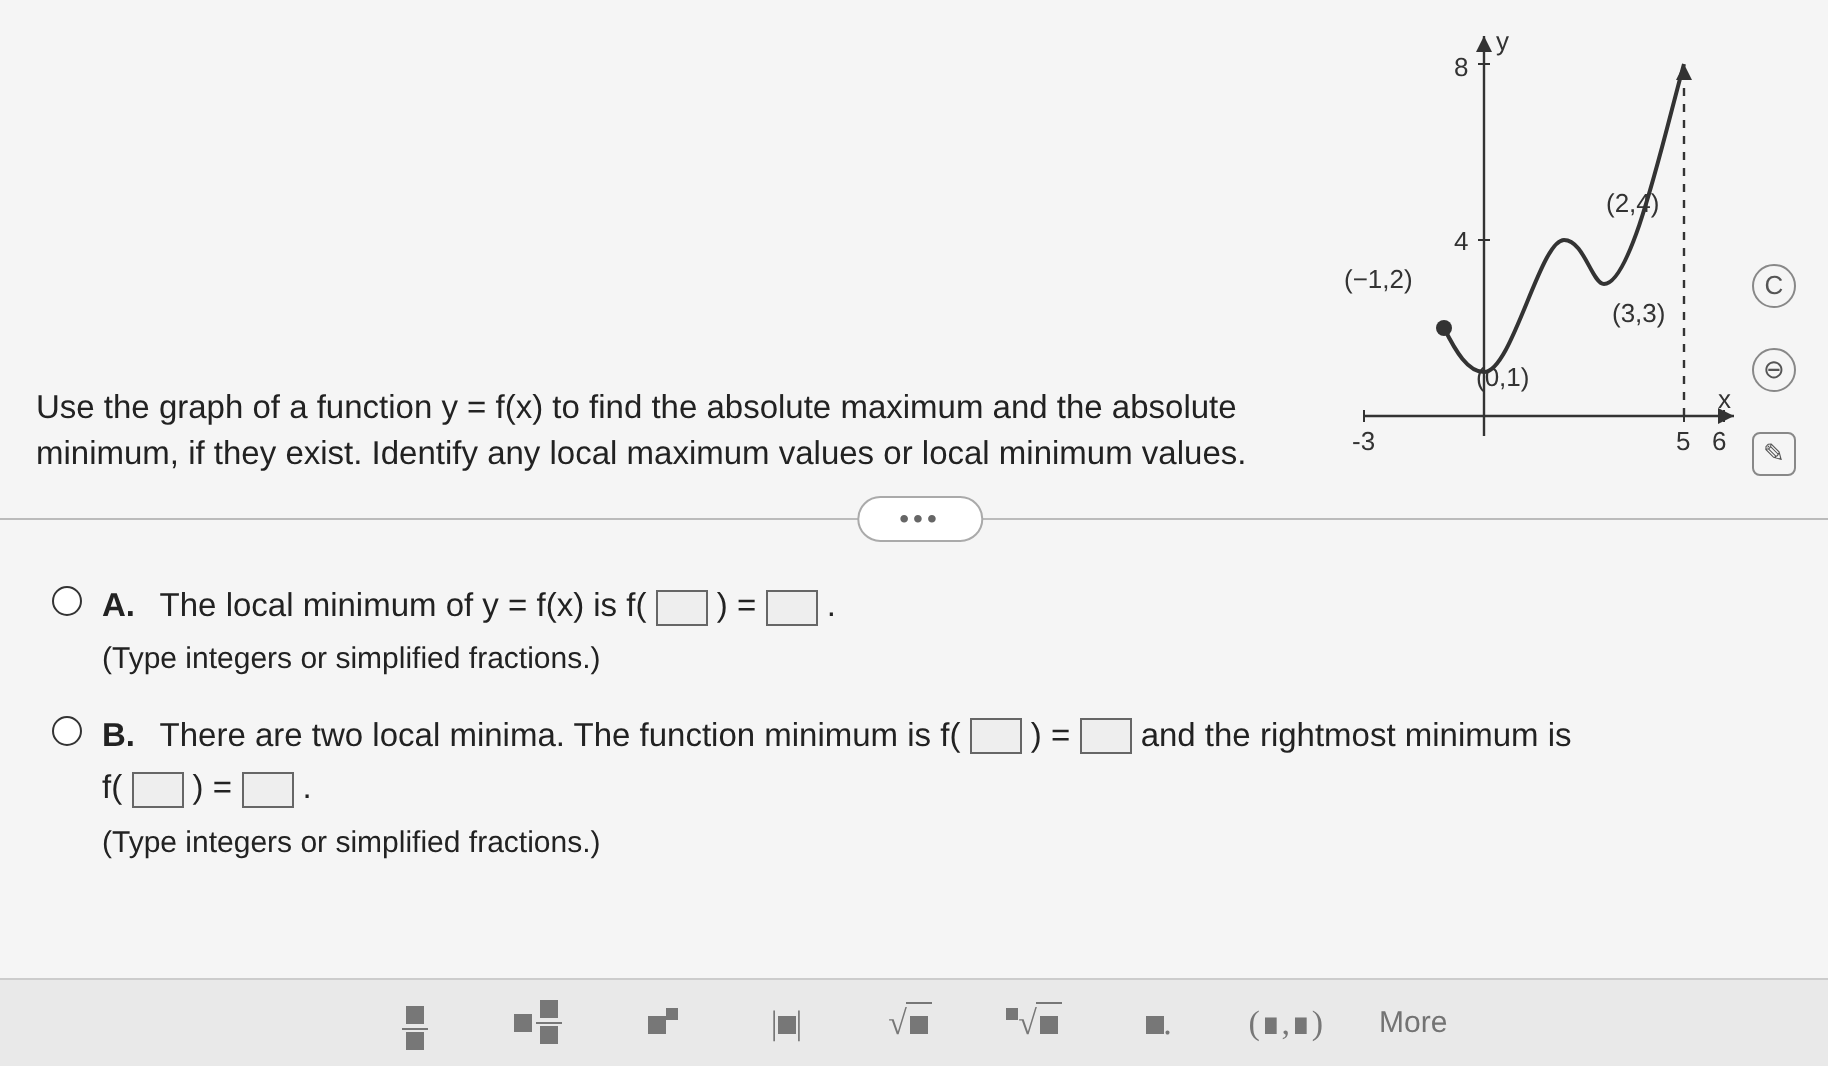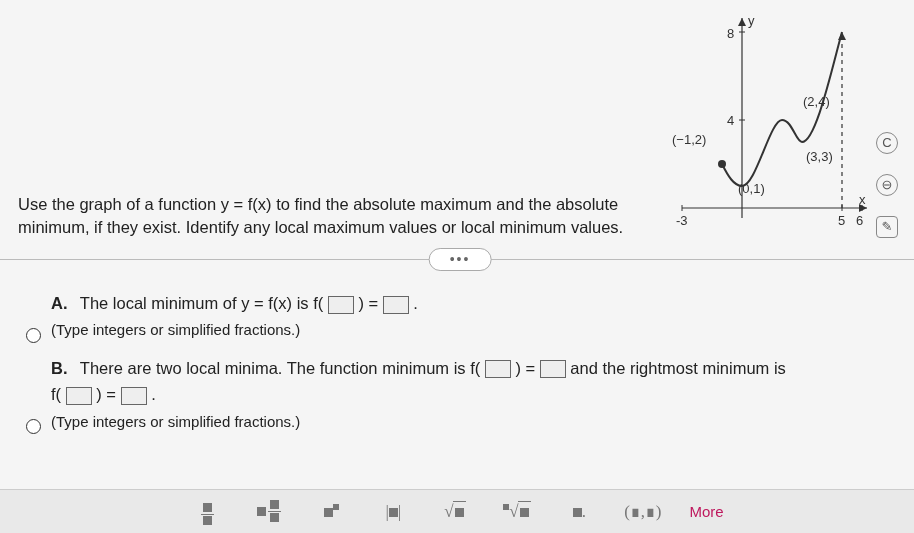--- a/index.html
+++ b/index.html
@@ -73,21 +73,21 @@
     letter-spacing: 2px;
   }
   .instruction {
     margin-bottom: 14px;
   }
   .options {
     padding-left: 8px;
   }
   .opt-row {
     display: flex;
-    align-items: flex-end;
+    align-items: flex-start;
     margin-bottom: 12px;
   }
   .radio {
     width: 15px; height: 15px;
     border: 1.5px solid #333;
     border-radius: 50%;
     margin-top: 3px;
     margin-right: 10px;
     flex-shrink: 0;
     background: #fff;
@@ -115,21 +115,21 @@
     font-family: 'Times New Roman', serif;
     font-size: 17px;
     color: #777;
   }
   .tbtn {
     min-width: 34px;
     text-align: center;
     cursor: pointer;
   }
   .more-btn {
-    color: #be185d;
+    color: #737373;
     font-family: Arial, sans-serif;
     font-size: 15px;
     text-align: center;
   }
   .frac { display:inline-flex; flex-direction:column; align-items:center; font-size:12px; line-height:1; }
   .frac .n { border-bottom:1.3px solid #777; padding:0 2px; }
   .mixed { display:inline-flex; align-items:center; gap:2px; }
   .sq { display:inline-block; width:9px; height:9px; background:#777; }
 </style>
 </head>

